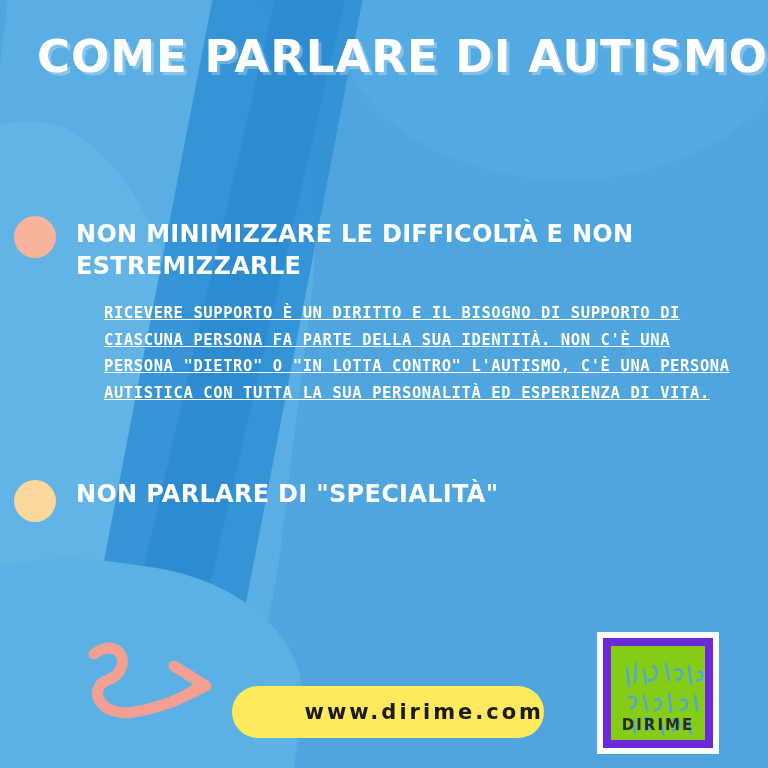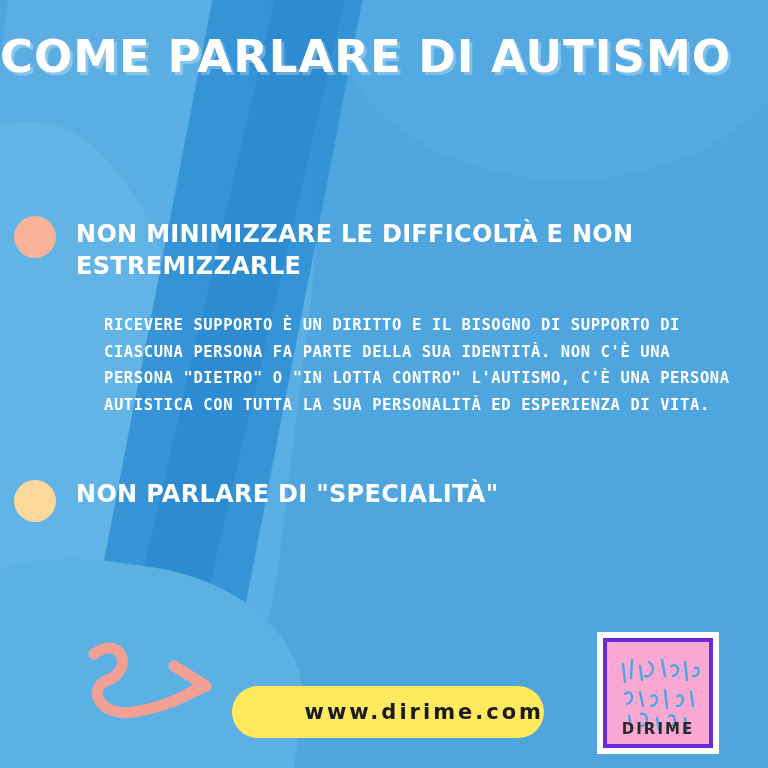--- a/index.html
+++ b/index.html
@@ -82,21 +82,21 @@
     border-radius: 0 0 50% 50%;
     opacity: 0.55;
   }
 
   
   .title {
     position: absolute;
     top: 30px;
     left: 0;
     width: 768px;
-    text-align: left;
+    text-align: right;
     color: #ffffff;
     font-family: "DejaVu Sans", sans-serif;
     font-weight: bold;
     font-size: 45px;
     line-height: 1.22;
     letter-spacing: 1px;
     text-shadow: 3px 3px 0 rgba(255,255,255,0.28);
   }
   .bullet-dot {
     position: absolute;
@@ -126,21 +126,21 @@
     position: absolute;
     left: 104px;
     width: 628px;
     color: #ffffff;
     font-family: "DejaVu Sans Mono", monospace;
     font-size: 15.5px;
     line-height: 1.72;
     letter-spacing: 0.6px;
     font-weight: bold;
   }
-  .body-1 { top: 312px; }
+  .body-1 { top: 300px; text-decoration: underline; }
   .body-2 { top: 536px; }
 
   
   .arrow-wrap {
     position: absolute;
     left: 86px;
     top: 636px;
     width: 140px;
     height: 110px;
   }
@@ -172,23 +172,23 @@
     width: 122px;
     height: 122px;
     background: #ffffff;
     border: 6px solid #ffffff;
     box-sizing: border-box;
   }
   .logo-inner {
     position: relative;
     width: 100%;
     height: 100%;
-    border: 4px solid #6d28d9;
+    border: 8px solid #6d28d9;
     box-sizing: border-box;
-    background: #f9a8d4;
+    background: #84cc16;
     overflow: hidden;
   }
   .logo-name {
     position: absolute;
     bottom: 6px;
     left: 0;
     width: 100%;
     text-align: center;
     font-family: "DejaVu Sans", sans-serif;
     font-size: 15px;

